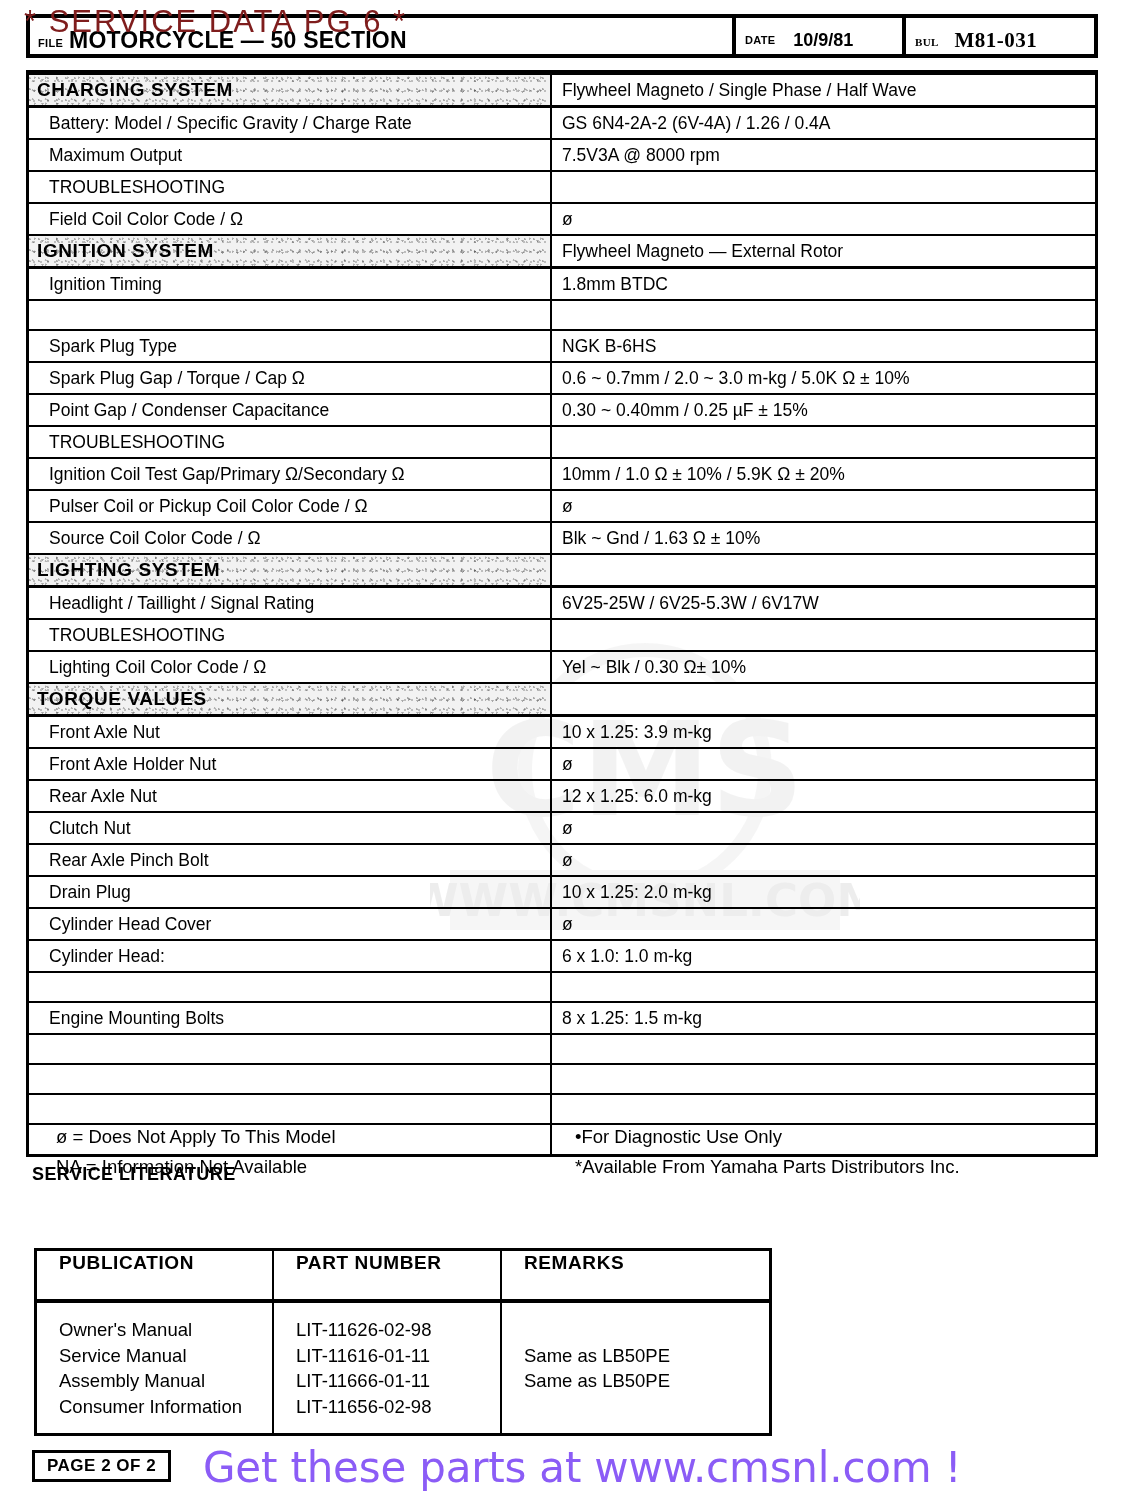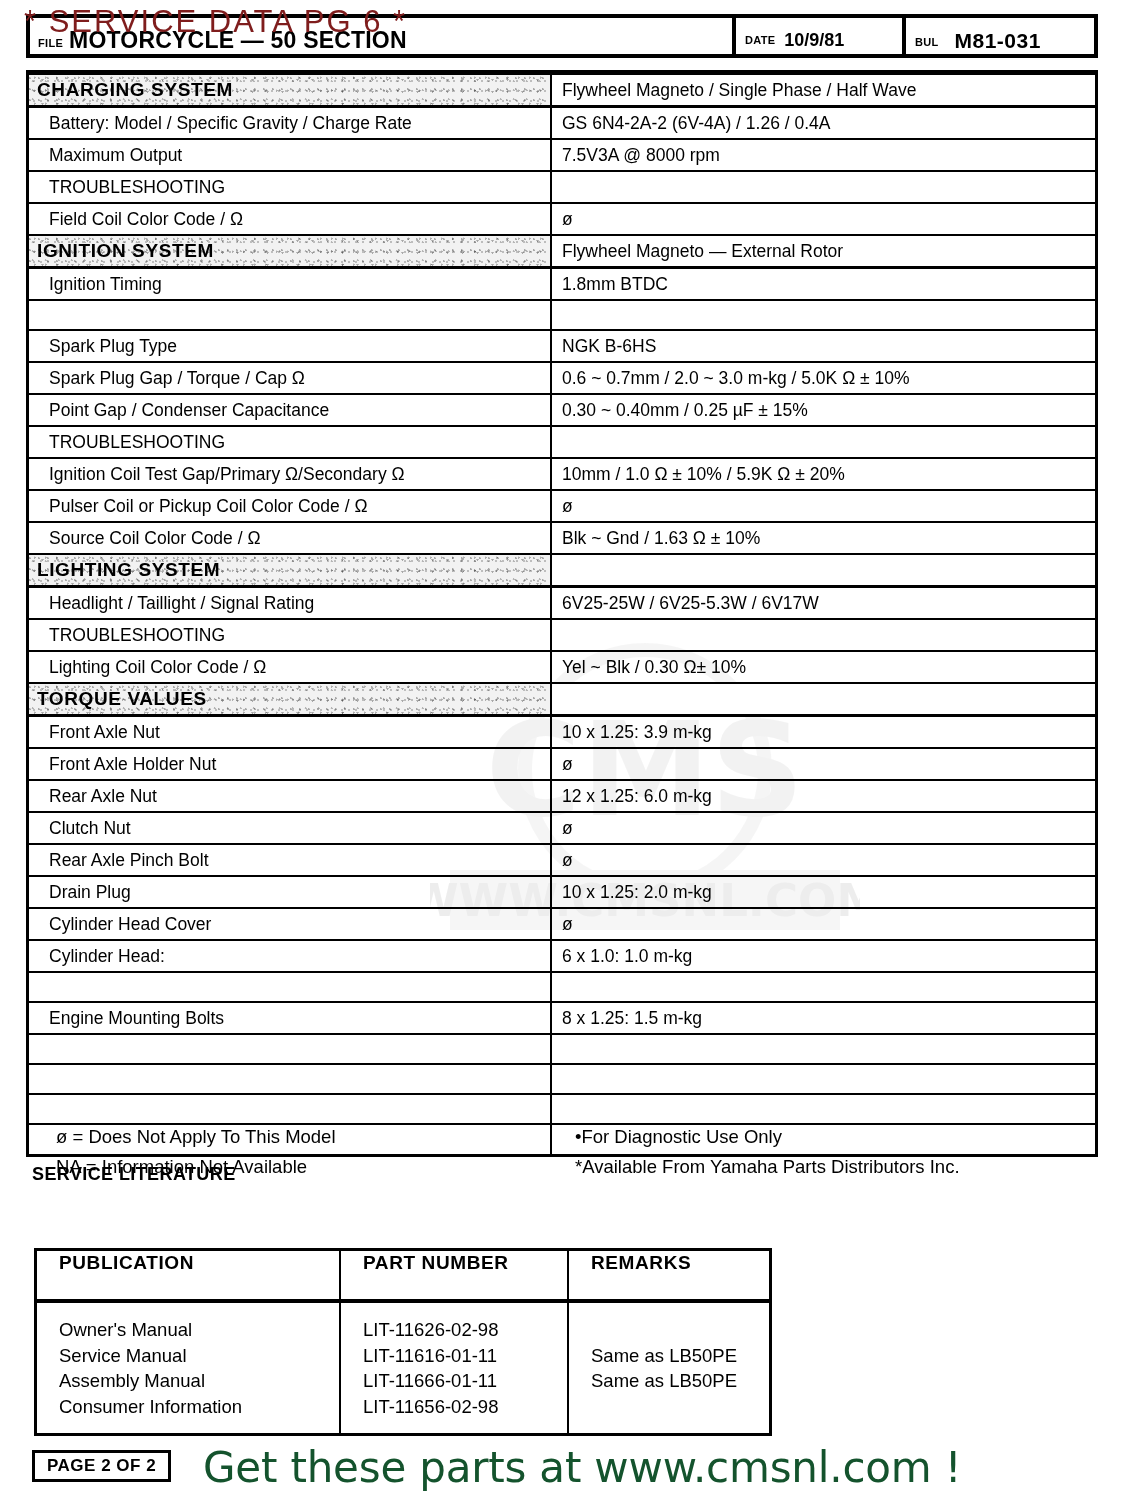--- a/index.html
+++ b/index.html
@@ -76,26 +76,27 @@
     line-height: 1;
   }
   .hdr-date {
     flex: 0 0 170px;
     display: flex; align-items: flex-end;
     padding: 0 16px 5px 9px;
     border-right: 4px solid #000;
   }
   .hdr-date-val {
     font-size: 18px; font-weight: bold; line-height: 1;
-    margin-left: 3px;
+    margin-left: 12px;
   }
   .hdr-bul {
     flex: 0 0 188px;
     display: flex; align-items: flex-end;
     padding: 0 0 3px 9px;
+    font-family: Liberation Serif, serif;
   }
   .hdr-bul-val {
     font-size: 21px; font-weight: bold; line-height: 1;
     margin-left: 10px; letter-spacing: .5px;
   }
 
   
   .spec-table {
     position: absolute;
     left: 26px; top: 70px;
@@ -187,42 +188,42 @@
     letter-spacing: .6px;
     padding-left: 22px;
     border-bottom: 4px solid #000;
   }
   .lit-body td {
     padding: 14px 0 14px 22px;
     font-size: 18.5px;
     line-height: 25.5px;
     white-space: nowrap;
   }
-  .c-pub { width: 303px; }
+  .c-pub { width: 236px; }
   .c-pn  { width: 228px; }
   .c-rem { width: auto; }
   .rem-pad { display: block; height: 25.5px; }
 
   
   .page-box {
     position: absolute;
     left: 32px; top: 1450px;
     border: 3px solid #000;
     padding: 4px 12px 5px 12px;
     font-size: 17px;
     font-weight: bold;
     letter-spacing: .5px;
     background: #fff;
     line-height: 1;
   }
   .cms-promo {
     position: absolute;
     left: 203px; top: 1443px;
     font-size: 42px;
-    color: #14532d;
+    color: #8b5cf6;
     font-family: "DejaVu Sans", sans-serif;
     white-space: nowrap;
     letter-spacing: -.2px;
   }
 </style>
 </head>
 <body>
 
 <div class="ghost-title">* SERVICE DATA PG  6 *</div>
 

